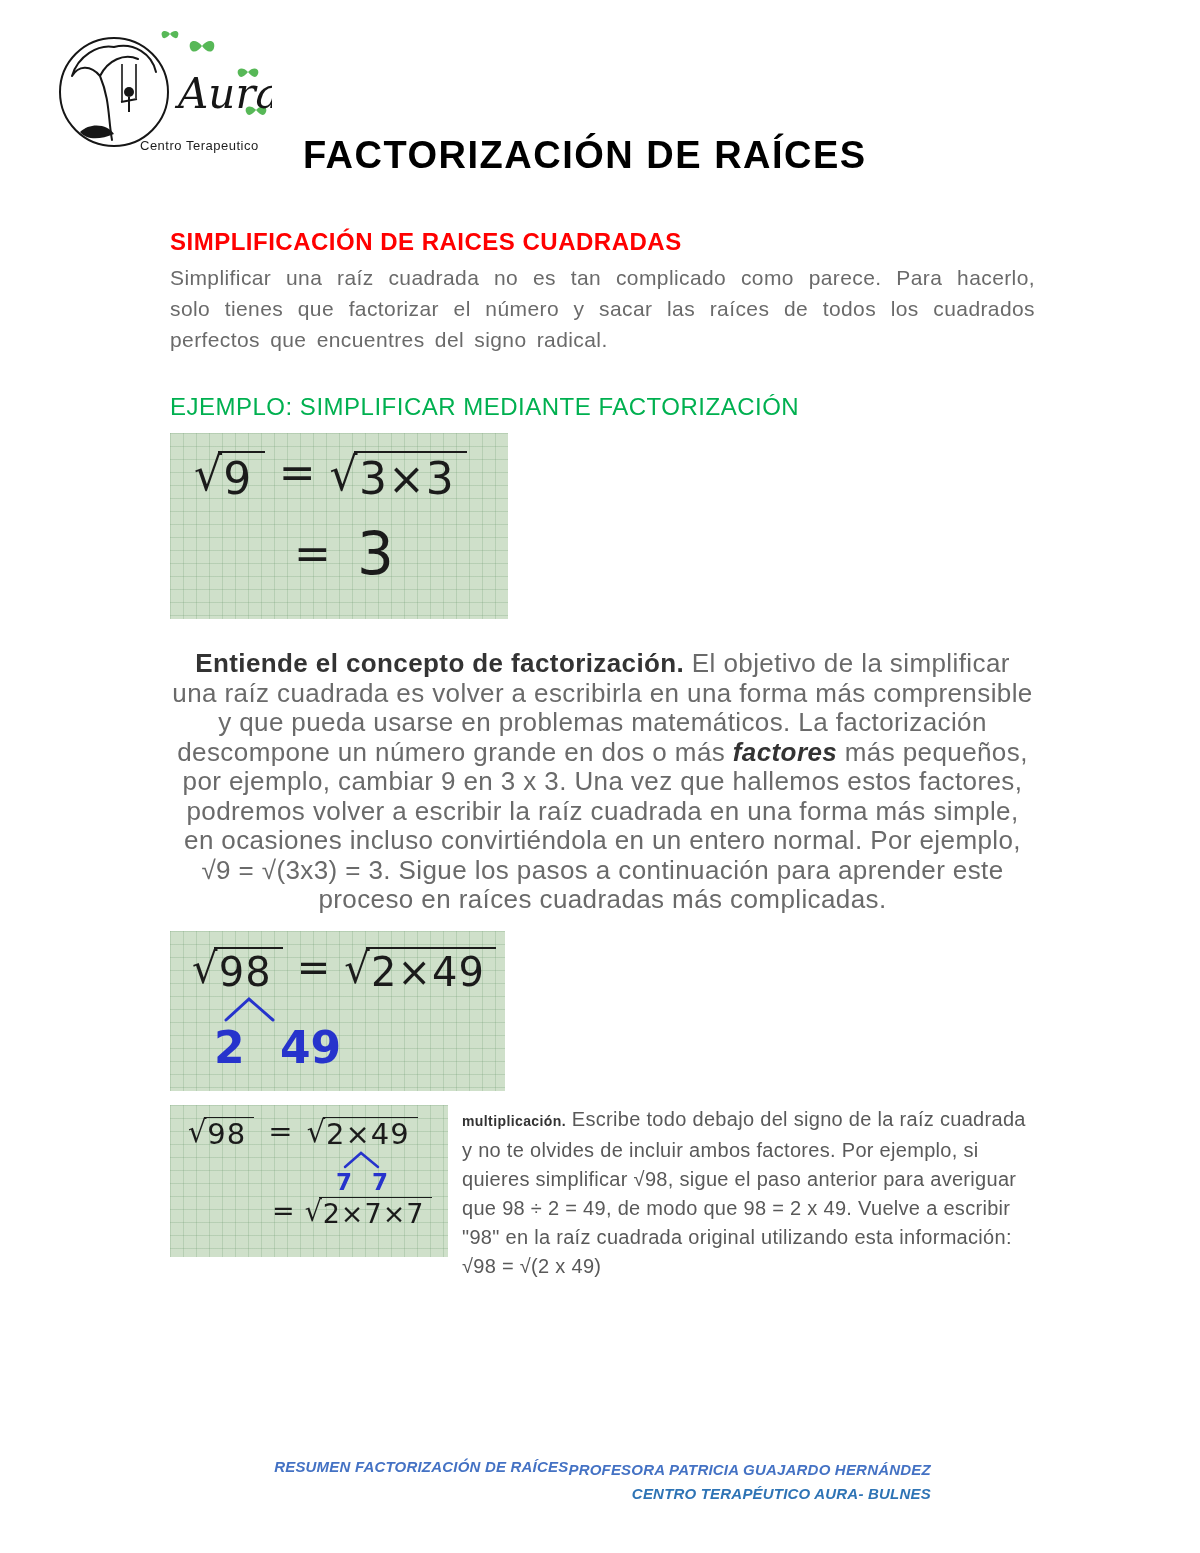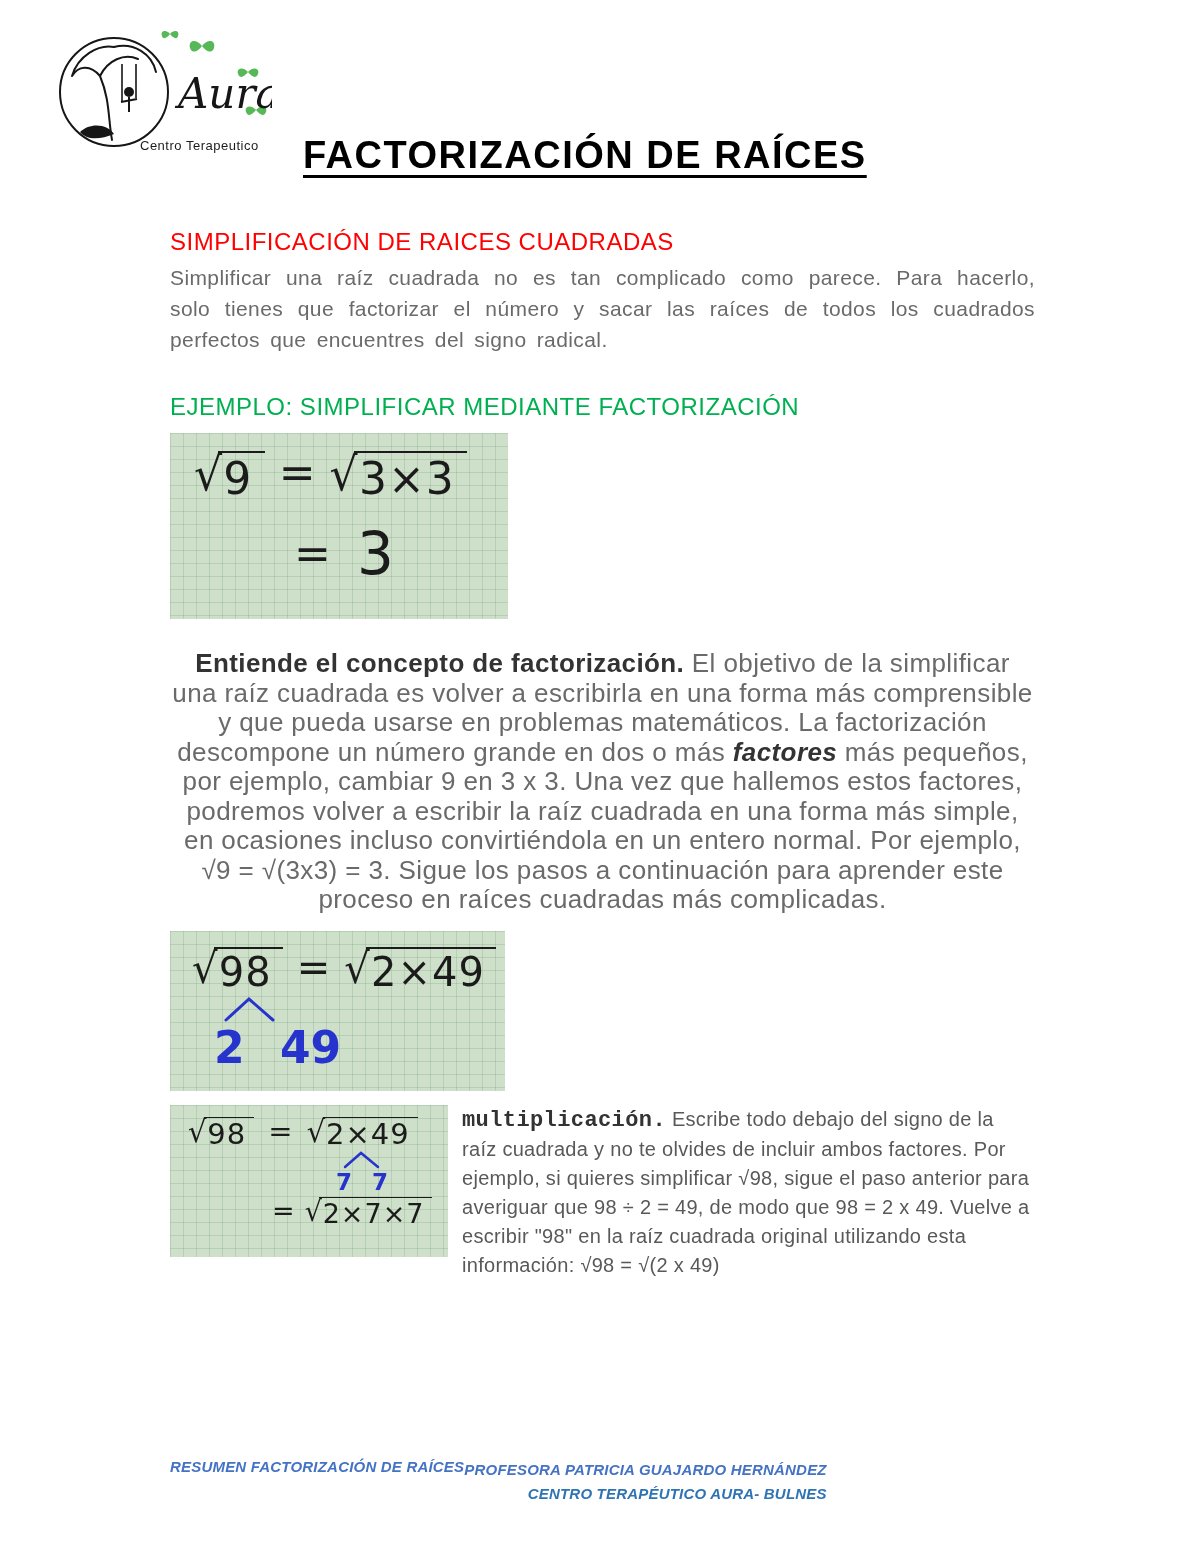--- a/index.html
+++ b/index.html
@@ -6,25 +6,25 @@
   .page{
     position:relative;width:1200px;height:1552px;background:#ffffff;
     font-family:"Liberation Sans",sans-serif;overflow:hidden;color:#595959;
   }
   
   .logo-svg{position:absolute;top:26px;left:52px;}
   .logo-sub{position:absolute;top:138px;left:140px;font-size:13px;color:#1c1c1c;letter-spacing:.5px;}
   .title{
     position:absolute;top:134px;left:303px;margin:0;
     font-size:38px;font-weight:bold;color:#000;letter-spacing:1.5px;
-    text-decoration:underline;text-decoration-thickness:3px;text-underline-offset:7px;
+    text-decoration-thickness:3px;text-underline-offset:7px;
   }
   
   .content{position:absolute;left:170px;top:228px;width:865px;}
-  .h-red{margin:0 0 6px 0;font-size:24px;font-weight:normal;color:#ff0000;letter-spacing:.5px;}
+  .h-red{margin:0 0 6px 0;font-size:24px;font-weight:bold;color:#ff0000;letter-spacing:.5px;}
   .h-green{margin:38px 0 0 0;font-size:24px;font-weight:normal;color:#00b050;letter-spacing:.5px;}
   .h-dark{margin:18px 0 0 0;font-size:22px;font-weight:bold;color:#333333;letter-spacing:.4px;}
   .body-justify{
     margin:0;font-size:21px;line-height:31px;text-align:justify;
     color:#6a6a6a;letter-spacing:.4px;word-spacing:4px;
   }
   .body-center{
     margin:30px 0 0 0;font-size:26px;line-height:29.5px;text-align:center;
     color:#6a6a6a;letter-spacing:.4px;
   }
@@ -60,25 +60,25 @@
   .fig3 .branch{margin:2px 0 0 148px;}
   .fig3 .caret{margin-left:6px;}
   .fig3 .factors{font-size:23px;word-spacing:12px;}
   .fig3-result{margin:2px 0 0 84px;font-size:27px;gap:10px;}
   
   .rewrite-row{display:flex;gap:14px;margin-top:14px;align-items:flex-start;}
   .rewrite-text{
     margin:0;width:570px;font-size:20px;line-height:29px;color:#595959;
     letter-spacing:.3px;
   }
-  .rewrite-text b{color:#333333;font-size:22px;letter-spacing:.4px;font-family:Liberation Mono, monospace;}
+  .rewrite-text b{color:#333333;font-size:14px;letter-spacing:.4px;}
   
   .footer{
     position:absolute;left:170px;right:165px;top:1458px;
-    display:flex;justify-content:flex-start;align-items:flex-start;
+    display:flex;justify-content:center;align-items:flex-start;
     font-size:15px;font-style:italic;font-weight:bold;letter-spacing:.2px;
   }
   .f-left{color:#4472c4;}
   .f-right{text-align:right;line-height:1.6;}
   .f-right .l1{color:#4472c4;}
   .f-right .l2{color:#2e74b5;font-weight:bold;}
 </style>
 </head>
 <body>
 

